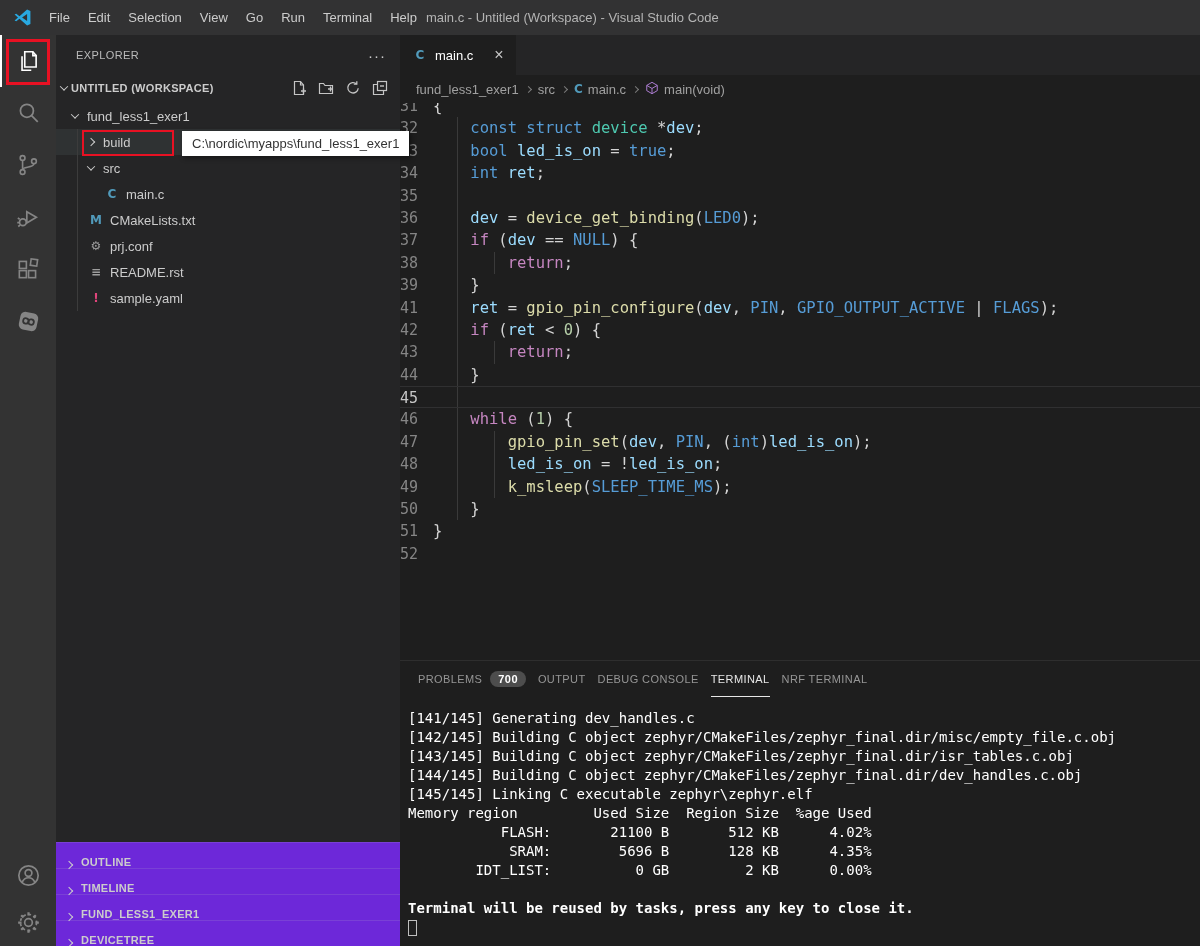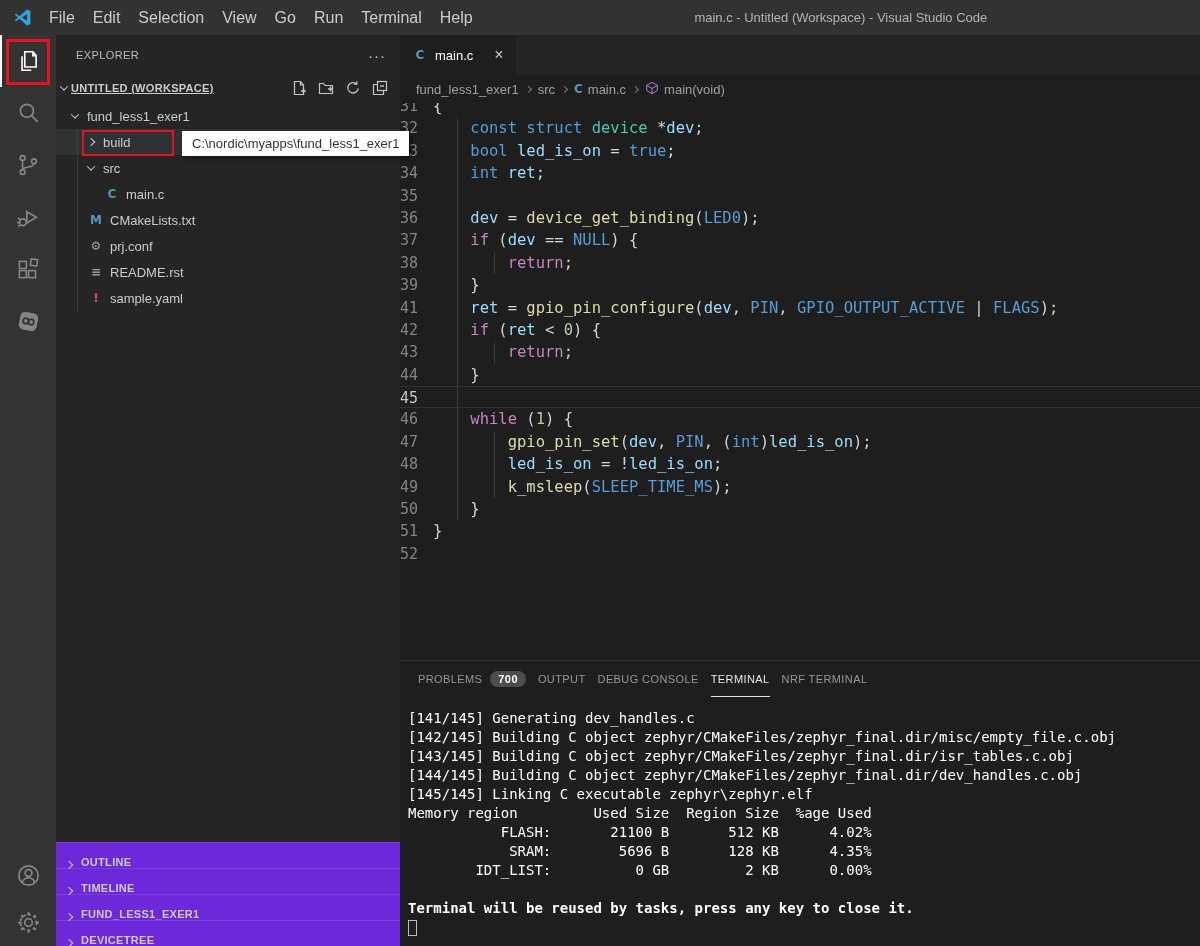--- a/index.html
+++ b/index.html
@@ -3,22 +3,22 @@
 <meta charset="utf-8">
 <style>
   * { margin:0; padding:0; box-sizing:border-box; }
   html,body { width:1200px; height:946px; overflow:hidden; background:#1e1e1e;
               font-family:"Liberation Sans", sans-serif; }
 
   
   .titlebar { height:35px; background:#323233; display:flex; align-items:center; }
   .logo { margin:0 8px 0 13px; display:flex; }
   .menubar { display:flex; }
-  .menu-item { padding:0 9px; line-height:35px; font-size:16px; color:#cccccc; cursor:default; }
-  .wintitle { flex:1; text-align:center; color:#b4b4b4; font-size:13px; }
+  .menu-item { padding:0 9px; line-height:35px; font-size:13px; color:#cccccc; cursor:default; }
+  .wintitle { flex:1; color:#b4b4b4; font-size:13px; }
 
   
   .main { display:flex; height:911px; }
 
   
   .activitybar { width:56px; background:#333333; position:relative; display:flex;
                  flex-direction:column; align-items:center; flex-shrink:0; }
   .ab-item { width:56px; height:52px; display:flex; align-items:center; justify-content:center;
              color:#858585; }
   .ab-item.active { color:#ffffff; box-shadow:inset 2px 0 0 #ffffff; }
@@ -27,21 +27,21 @@
   .annot { position:absolute; border:3px solid #e81123; pointer-events:none; }
   .annot-explorer { left:6px; top:4px; width:44px; height:46px; }
 
   
   .sidebar { width:344px; background:#252526; position:relative; color:#cccccc; flex-shrink:0; }
   .sb-title { height:40px; display:flex; align-items:center; padding:0 14px 0 20px;
               font-size:11px; color:#bbbbbb; letter-spacing:.4px; }
   .sb-title .ellipsis { margin-left:auto; font-size:15px; color:#cccccc; letter-spacing:1px; }
   .ws-header { height:26px; display:flex; align-items:center; font-weight:bold; font-size:11px;
                color:#cccccc; padding-left:5px; letter-spacing:.3px; }
-  .ws-header .label { margin-left:4px;text-decoration:underline; }
+  .ws-header .label { margin-left:4px; }
   .ws-actions { margin-left:auto; display:flex; gap:11px; padding-right:12px; color:#c5c5c5; }
   .tree { position:absolute; top:68px; left:0; right:0; }
   .tree-row { height:26px; display:flex; align-items:center; font-size:13px; }
   .tree-row.hl { background:#2f3233; }
   .tree-guide { position:absolute; left:21px; top:94px; height:182px; width:1px; background:#3c3c3c; }
   .chev { width:6px; height:6px; border-right:1.4px solid #cccccc; border-bottom:1.4px solid #cccccc;
           display:inline-block; flex-shrink:0; }
   .chev.down { transform:rotate(45deg) translate(-1px,-1px); }
   .chev.right { transform:rotate(-45deg); }
   .tree-row .chev { margin-right:9px; }

